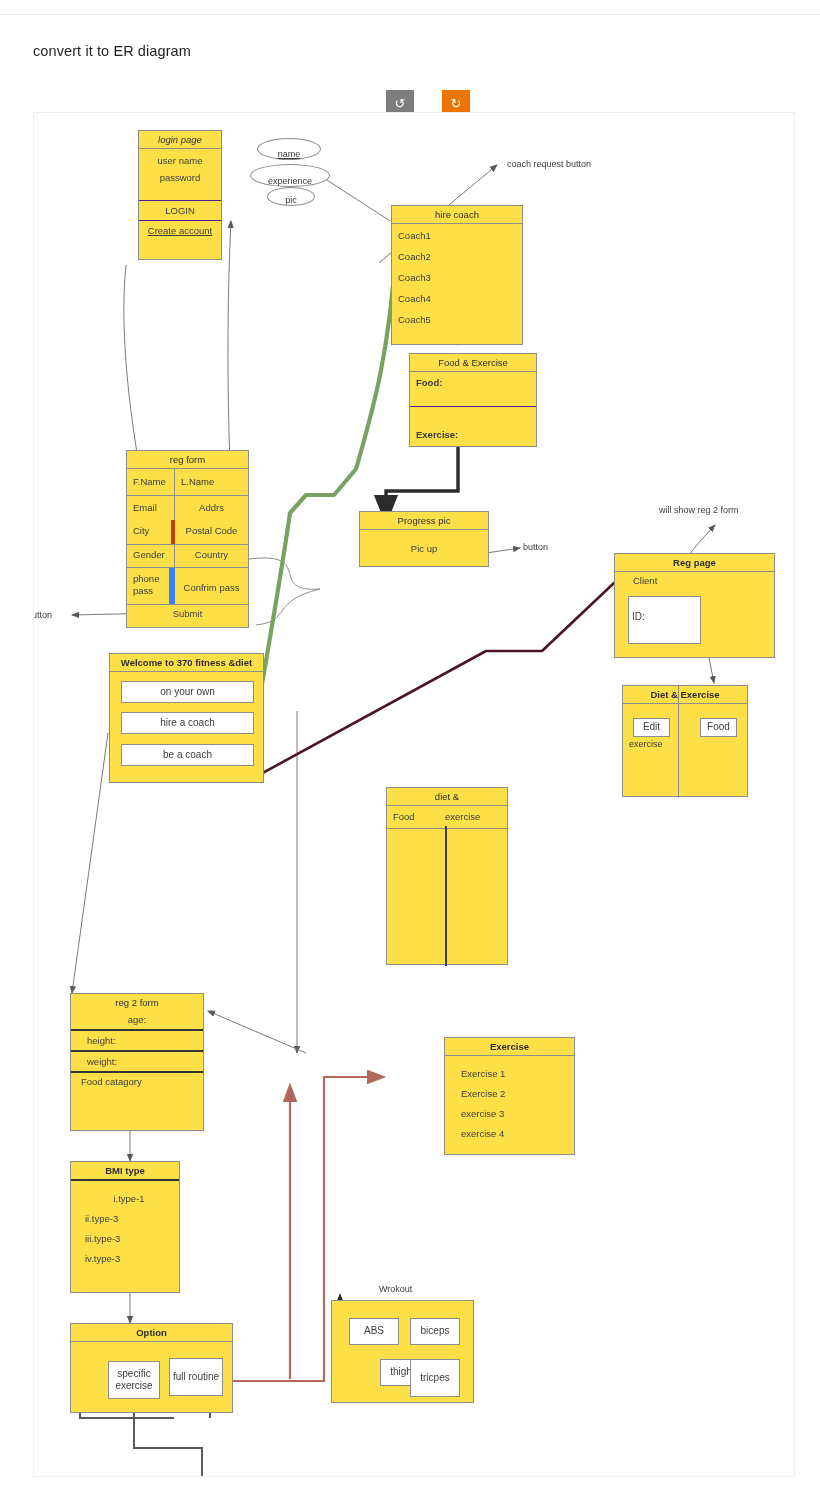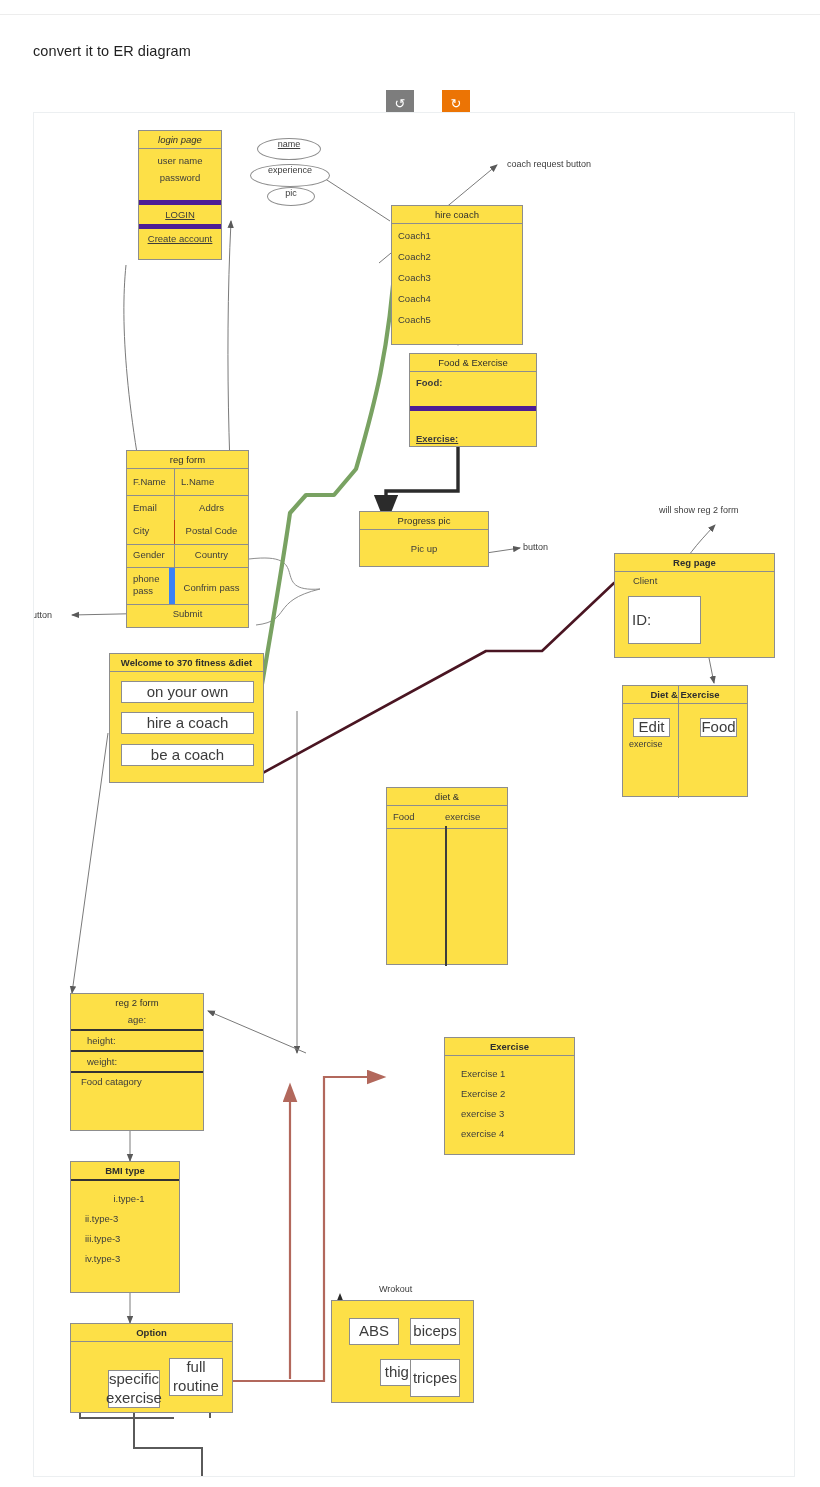--- a/index.html
+++ b/index.html
@@ -76,48 +76,48 @@
     font-size: 9.5px;
     color: #2e2e2e;
   }
   .node .hdr.bold { font-weight: bold; }
   .node .hdr.italic { font-style: italic; }
   .row {
     padding: 3px 6px;
     box-sizing: border-box;
   }
   .row.center { text-align: center; }
-  .sep-top { border-top: 5px solid #4c1d95; text-decoration: underline; }
+  .sep-top { border-top: 1px solid #4c1d95; }
   .thickbar { border-top: 2.5px solid #333333; }
   .sub-box {
     position: absolute;
     border: 1px solid #8d8d8d;
     background: #ffffff;
     box-sizing: border-box;
     display: flex;
     align-items: center;
     justify-content: center;
     text-align: center;
-    font-size: 15px;
+    font-size: 10px;
     color: #3c3c3c;
     line-height: 1.25;
   }
   .free-label {
     position: absolute;
     font-size: 9px;
     color: #3c3c3c;
     white-space: nowrap;
   }
   .ellipse {
     position: absolute;
     border: 1px solid #8d8d8d;
     border-radius: 50%;
     background: #ffffff;
     display: flex;
-    align-items: flex-start;
+    align-items: flex-end;
     justify-content: center;
     font-size: 9px;
     color: #3c3c3c;
     box-sizing: border-box;
   }
   .ellipse.underline span { text-decoration: underline; }
   .vline { position: absolute; background: #8d8d8d; width: 1px; }
   .underline-txt { text-decoration: underline; }
 </style>
 </head>
@@ -252,21 +252,21 @@
       <div class="hdr">reg form</div>
       <div style="display:flex;border-bottom:1px solid #8d8d8d;height:26px;">
         <div class="row" style="width:48px;border-right:1px solid #8d8d8d;padding-top:7px;">F.Name</div>
         <div class="row" style="flex:1;padding-top:7px;">L.Name</div>
       </div>
       <div style="display:flex;height:24px;">
         <div class="row" style="width:48px;border-right:1px solid #8d8d8d;padding-top:6px;">Email</div>
         <div class="row center" style="flex:1;padding-top:6px;">Addrs</div>
       </div>
       <div style="display:flex;border-bottom:1px solid #8d8d8d;height:24px;">
-        <div class="row" style="width:48px;border-right:1px solid #c2410c;padding-top:5px;">City</div>
+        <div class="row" style="width:48px;border-right:4px solid #c2410c;padding-top:5px;">City</div>
         <div class="row center" style="flex:1;padding-top:5px;">Postal Code</div>
       </div>
       <div style="display:flex;border-bottom:1px solid #8d8d8d;height:22px;">
         <div class="row" style="width:48px;border-right:1px solid #8d8d8d;padding-top:4px;">Gender</div>
         <div class="row center" style="flex:1;padding-top:4px;">Country</div>
       </div>
       <div style="display:flex;border-bottom:1px solid #8d8d8d;height:36px;">
         <div class="row" style="width:48px;border-right:6px solid #3b82f6;padding-top:5px;line-height:1.3;">phone pass</div>
         <div class="row center" style="flex:1;padding-top:14px;">Confrim pass</div>
       </div>
@@ -336,21 +336,21 @@
     <div class="node" style="left:36px;top:1048px;width:110px;height:132px;">
       <div class="hdr bold" style="border-bottom:2px solid #333;">BMI type</div>
       <div class="row" style="padding:12px 6px 3px 14px;text-align:center;">i.type-1</div>
       <div class="row" style="padding:6px 6px 3px 14px;">ii.type-3</div>
       <div class="row" style="padding:6px 6px 3px 14px;">iii.type-3</div>
       <div class="row" style="padding:6px 6px 3px 14px;">iv.type-3</div>
     </div>
 
     <div class="node" style="left:36px;top:1210px;width:163px;height:90px;">
       <div class="hdr bold">Option</div>
-      <div class="sub-box" style="left:37px;top:46px;width:52px;height:38px;">
+      <div class="sub-box" style="left:37px;top:37px;width:52px;height:38px;">
         <span>specific exercise</span>
       </div>
       <div class="sub-box" style="left:98px;top:34px;width:54px;height:38px;">
         <span>full routine</span>
       </div>
     </div>
 
     <div class="free-label" style="left:345px;top:1171px;">Wrokout</div>
     <div class="node" style="left:297px;top:1187px;width:143px;height:103px;">
       <div class="sub-box" style="left:17px;top:17px;width:50px;height:27px;">

